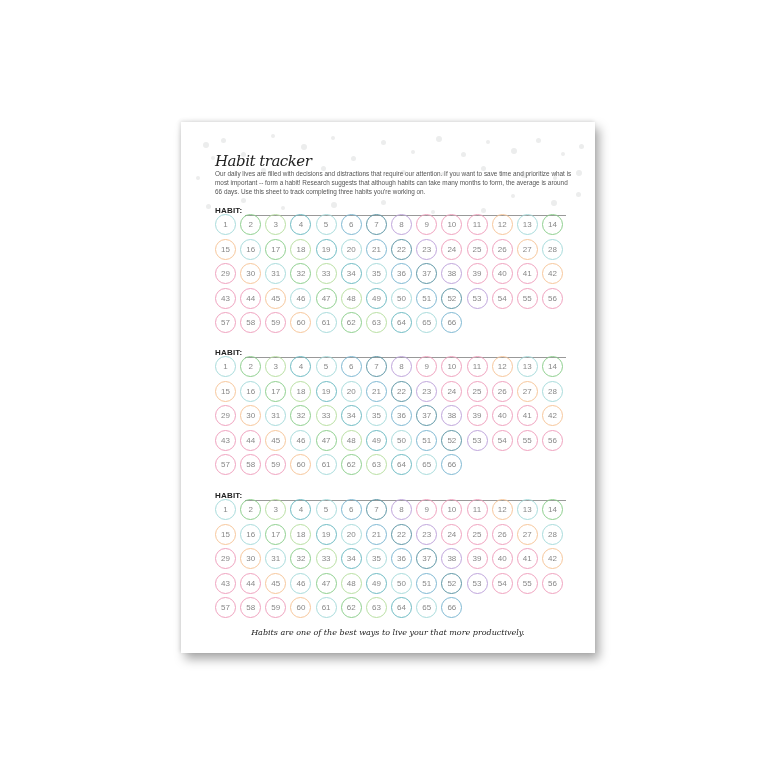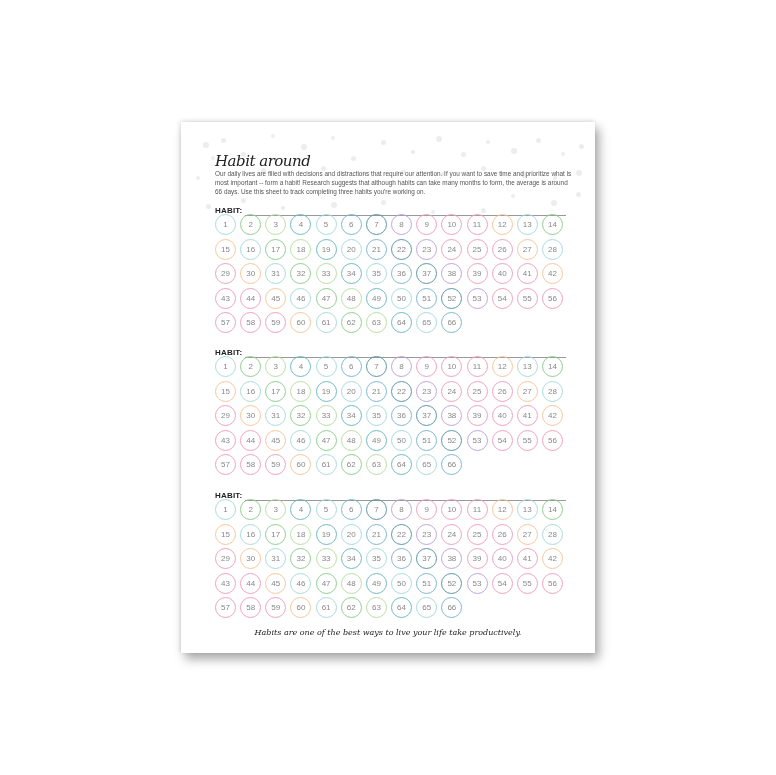--- a/index.html
+++ b/index.html
@@ -56,21 +56,21 @@
       <div class="dot" style="left: 370px; top: 78px; width: 6px; height: 6px;"></div>
       <div class="dot" style="left: 330px; top: 72px; width: 4px; height: 4px;"></div>
       <div class="dot" style="left: 300px; top: 86px; width: 5px; height: 5px;"></div>
       <div class="dot" style="left: 250px; top: 88px; width: 4px; height: 4px;"></div>
       <div class="dot" style="left: 200px; top: 78px; width: 5px; height: 5px;"></div>
       <div class="dot" style="left: 150px; top: 80px; width: 6px; height: 6px;"></div>
       <div class="dot" style="left: 100px; top: 84px; width: 4px; height: 4px;"></div>
       <div class="dot" style="left: 60px; top: 76px; width: 5px; height: 5px;"></div>
       <div class="dot" style="left: 25px; top: 82px; width: 5px; height: 5px;"></div>
     </div>
-  <div class="title">Habit around</div>
+  <div class="title">Habit tracker</div>
   <div class="intro">Our daily lives are filled with decisions and distractions that require our attention. If you want to save time and prioritize what is most important -- form a habit! Research suggests that although habits can take many months to form, the average is around 66 days. Use this sheet to track completing three habits you're working on.</div>
 
   <div class="section" style="top:84px;">
     <div class="habit-head">
       <span class="habit-label">HABIT:</span>
       <div class="habit-line"></div>
     </div>
     <div class="grid">
         <div class="circle" style="left: 0px; top: 0px; border-color: rgb(169, 220, 220);">1</div>
         <div class="circle" style="left: 25.15px; top: 0px; border-color: rgb(143, 208, 143);">2</div>
@@ -284,14 +284,14 @@
         <div class="circle" style="left: 75.45px; top: 98px; border-color: rgb(247, 199, 156);">60</div>
         <div class="circle" style="left: 100.6px; top: 98px; border-color: rgb(169, 220, 220);">61</div>
         <div class="circle" style="left: 125.75px; top: 98px; border-color: rgb(143, 208, 143);">62</div>
         <div class="circle" style="left: 150.9px; top: 98px; border-color: rgb(185, 224, 163);">63</div>
         <div class="circle" style="left: 176.05px; top: 98px; border-color: rgb(111, 188, 196);">64</div>
         <div class="circle" style="left: 201.2px; top: 98px; border-color: rgb(169, 220, 220);">65</div>
         <div class="circle" style="left: 226.35px; top: 98px; border-color: rgb(127, 185, 211);">66</div>
       </div>
   </div>
 
-  <div class="footer">Habits are one of the best ways to live your life take productively.</div>
+  <div class="footer">Habits are one of the best ways to live your that more productively.</div>
 </div>
 
 </body></html>

